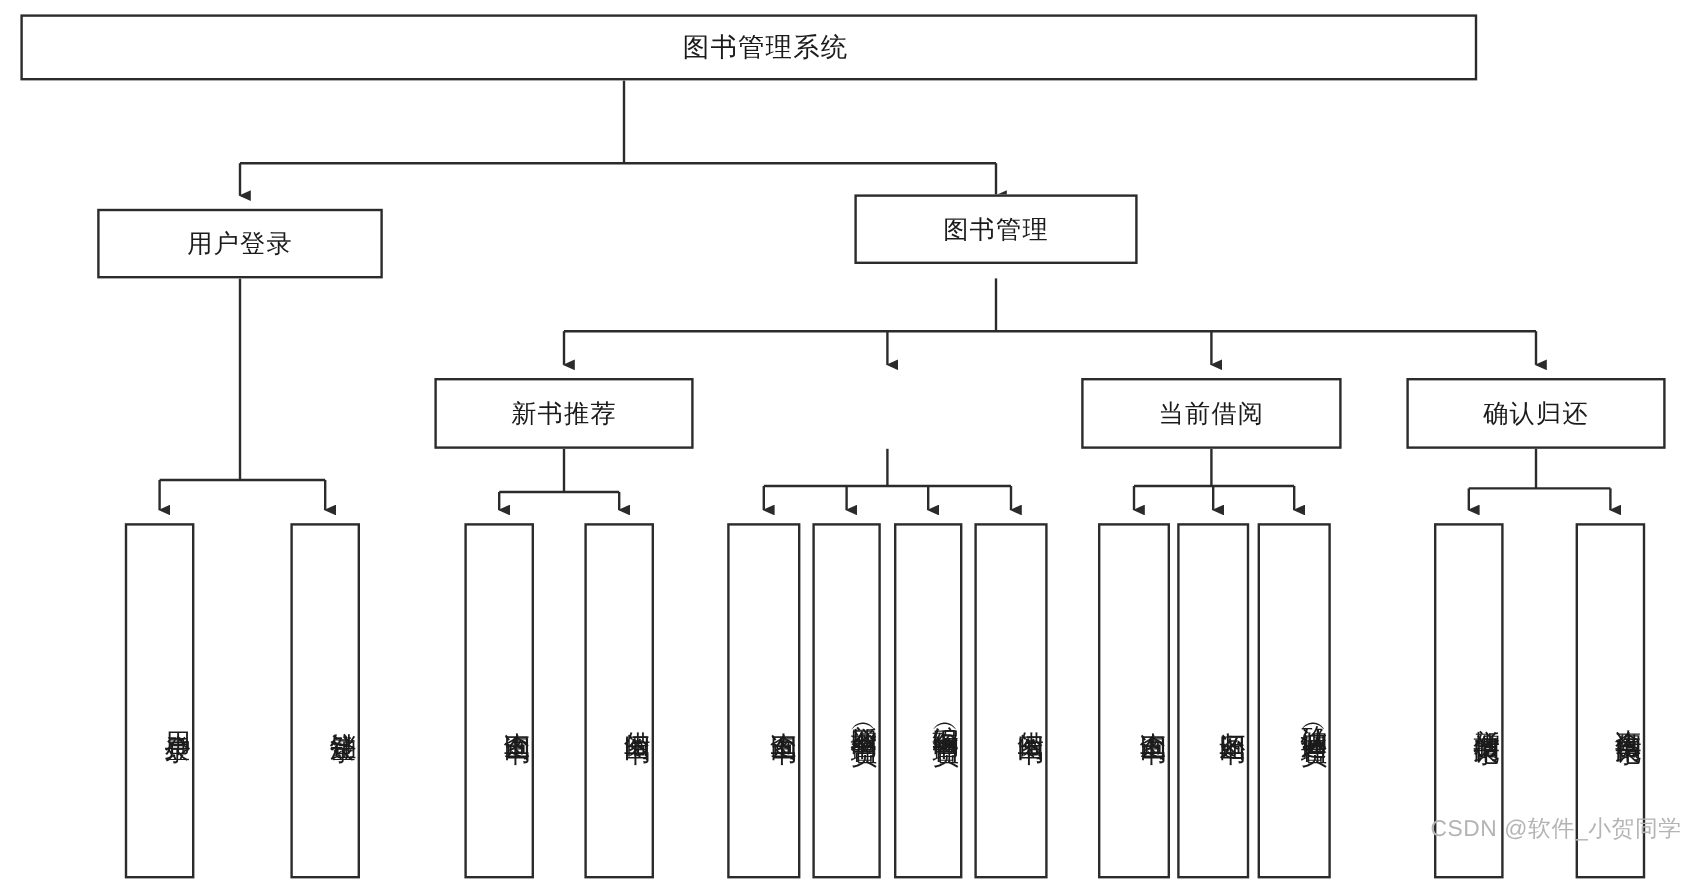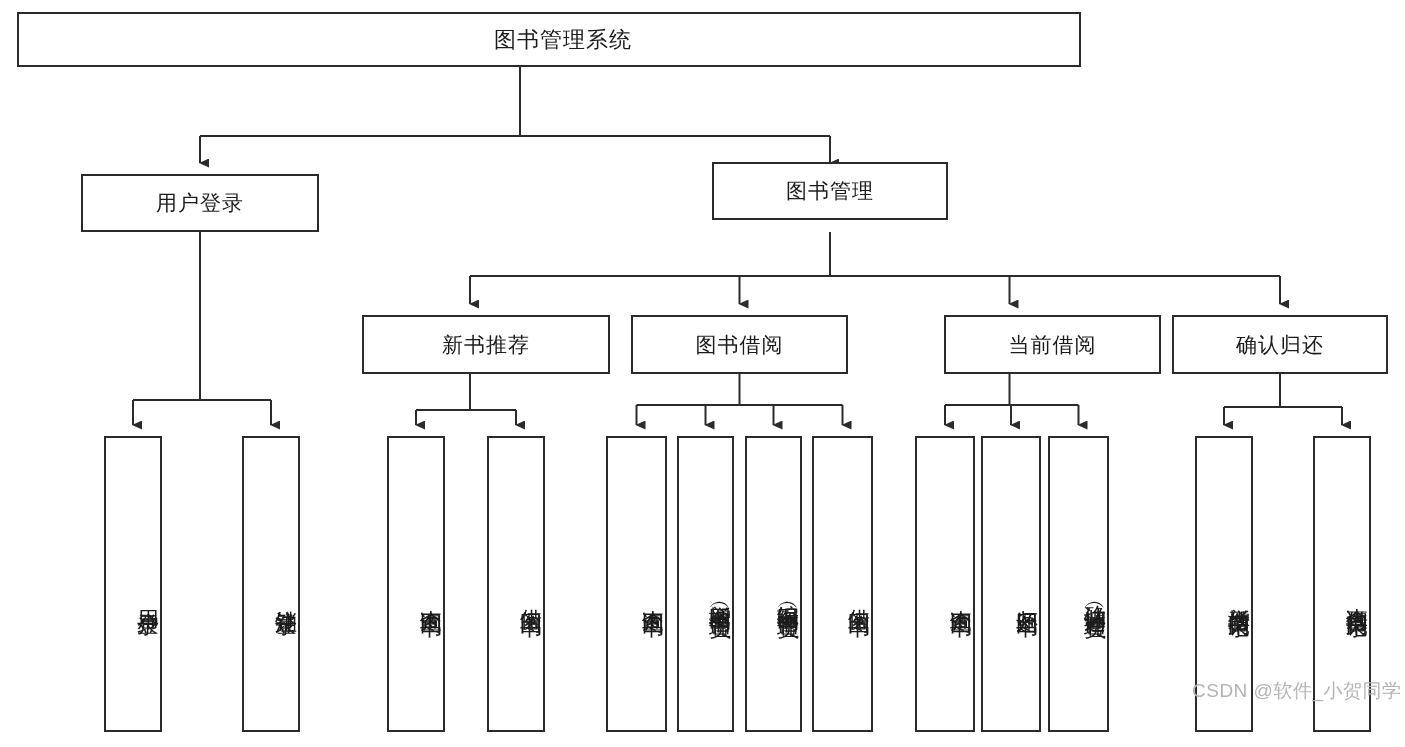--- a/index.html
+++ b/index.html
@@ -109,38 +109,35 @@
         <path d="M 945 405 L 945 425" marker-end="url(#arrowhead)"></path>
         <path d="M 1011 405 L 1011 425" marker-end="url(#arrowhead)"></path>
         <path d="M 1078.5 405 L 1078.5 425" marker-end="url(#arrowhead)"></path>
         <path d="M 1280 374 L 1280 407"></path>
         <path d="M 1224 407 L 1342 407"></path>
         <path d="M 1224 407 L 1224 425" marker-end="url(#arrowhead)"></path>
         <path d="M 1342 407 L 1342 425" marker-end="url(#arrowhead)"></path>
       </g>
   </svg>
 
-  <div class="node root horiz" style="left: 17px; top: 12px; width: 1064px; height: 55px; padding-left: 28px;">
+  <div class="node root horiz" style="left: 17px; top: 12px; width: 1214px; height: 55px; padding-left: 28px;">
     <span>图书管理系统</span>
   </div>
 
   <div class="node horiz" style="left: 81px; top: 174px; width: 238px; height: 58px;">
     <span>用户登录</span>
   </div>
   <div class="node horiz" style="left: 712px; top: 162px; width: 236px; height: 58px;">
     <span>图书管理</span>
   </div>
 
-  <div class="node horiz" style="left: 362px; top: 315px; width: 248px; height: 59px;">
+  <div class="node horiz" style="left: 362px; top: 315px; width: 216px; height: 59px;">
     <span>新书推荐</span>
   </div>
-  <div class="node horiz" style="left: 631px; top: 315px; width: 217px; height: 59px;">
-    <span>图书借阅</span>
-  </div>
-  <div class="node horiz" style="left: 944px; top: 315px; width: 217px; height: 59px;">
+  <div class="node horiz" style="left: 901px; top: 315px; width: 217px; height: 59px;">
     <span>当前借阅</span>
   </div>
   <div class="node horiz" style="left: 1172px; top: 315px; width: 216px; height: 59px;">
     <span>确认归还</span>
   </div>
 
   <div class="node leaf" style="left: 104px; top: 436px; width: 58px; height: 296px;">
     <span class="vtext">用户登录</span>
   </div>
   <div class="node leaf" style="left: 242px; top: 436px; width: 58px; height: 296px;">

